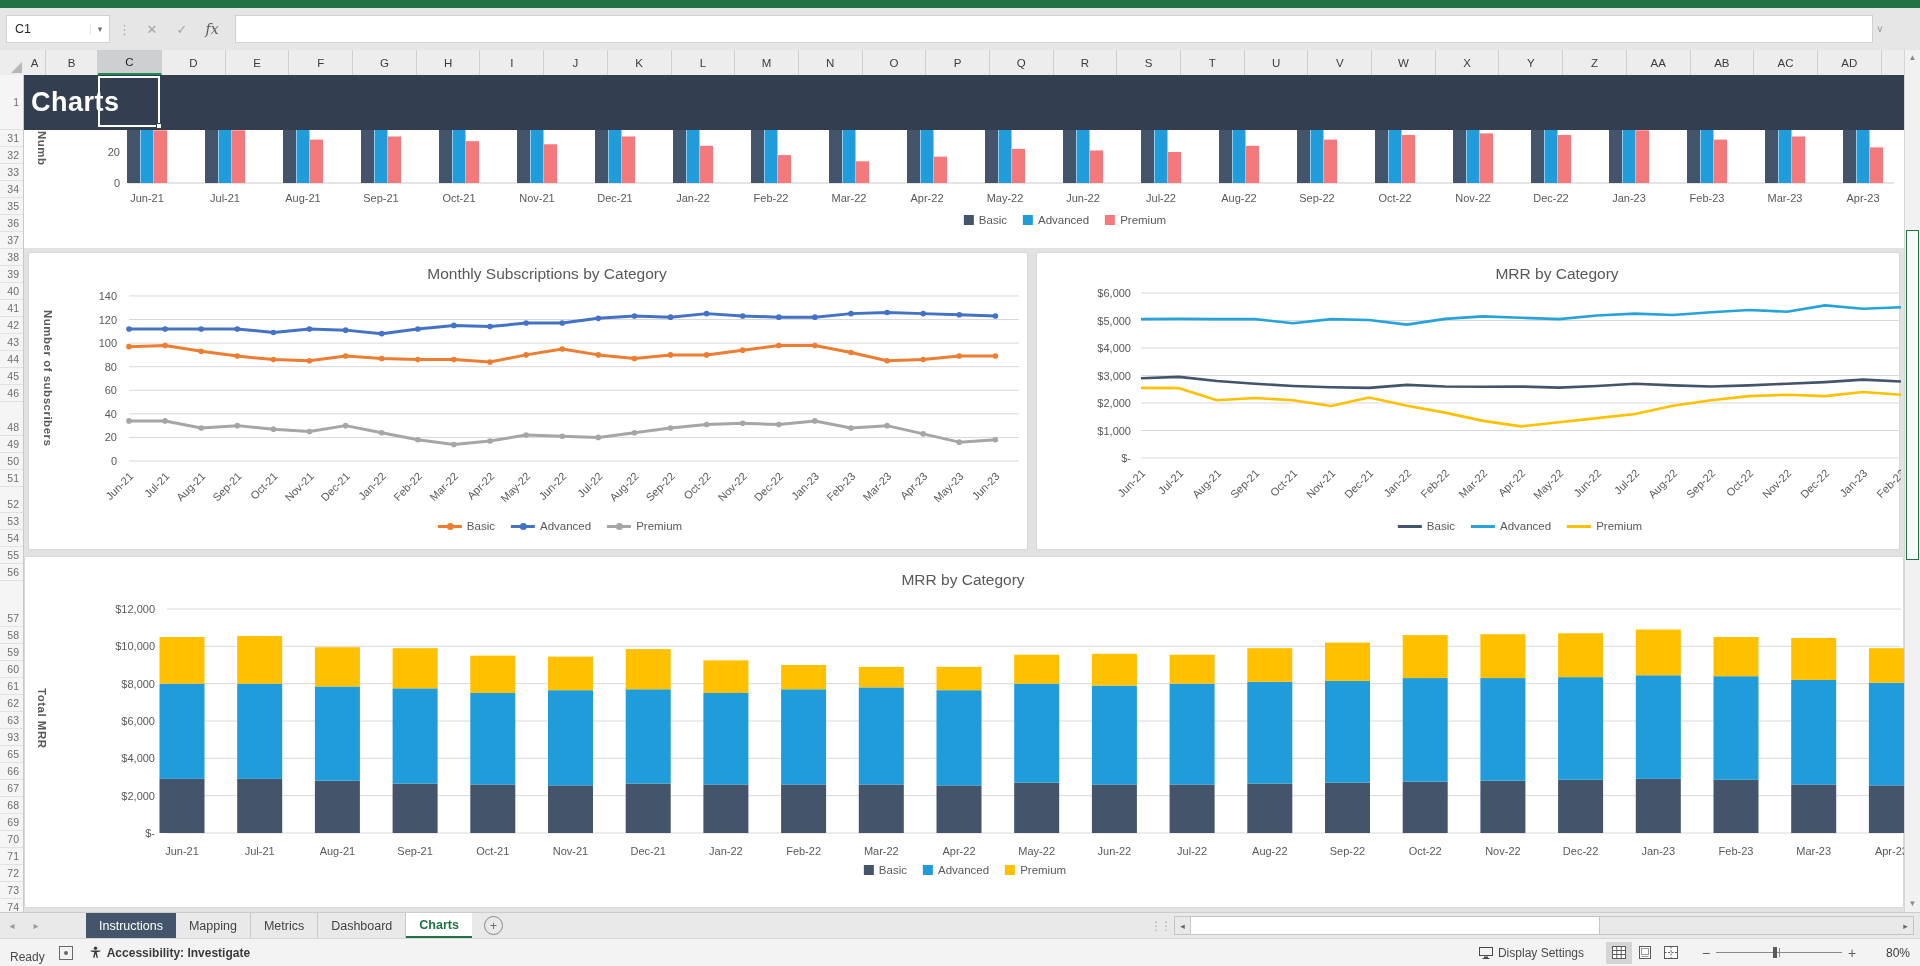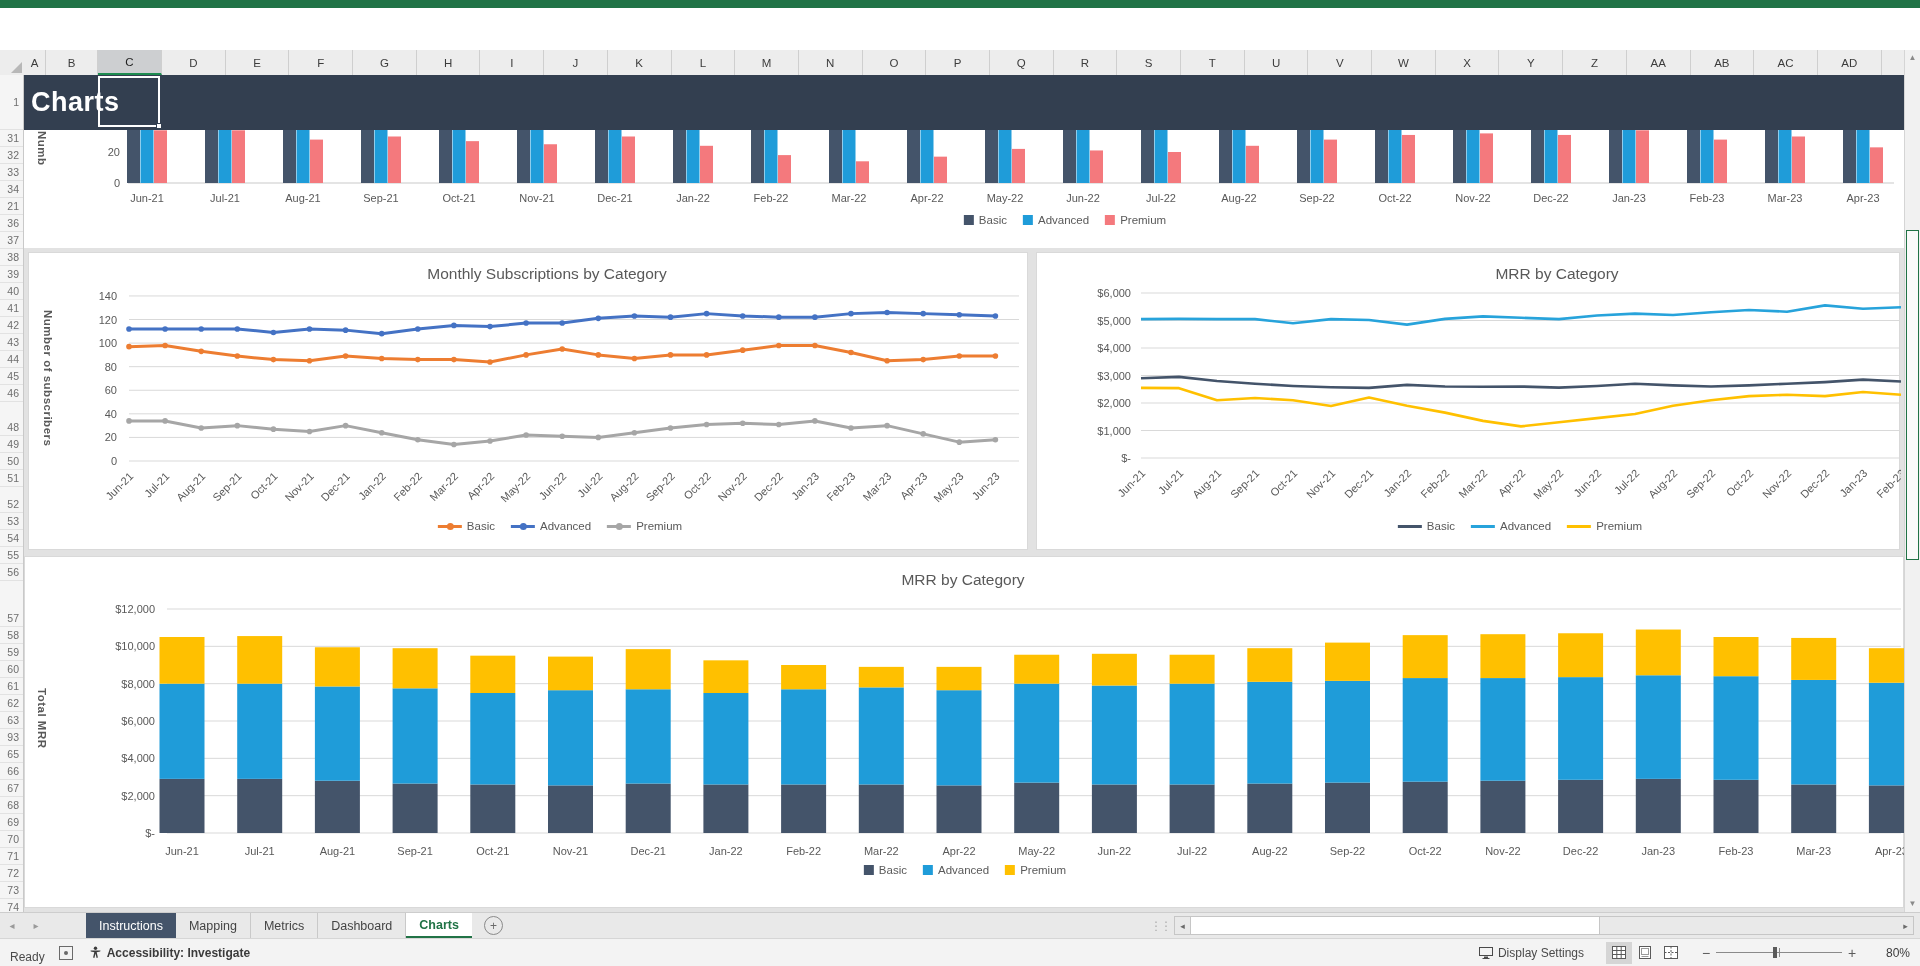--- a/index.html
+++ b/index.html
@@ -73,20 +73,32 @@
   .zthumb{position:absolute;left:45%;top:-5px;width:4px;height:11px;background:#5a5a5a;}
   .zpct{width:44px;text-align:right;margin:0 10px 0 6px;color:#3b3b3b;}
 </style>
 </head>
 <body>
 
 <div id="screen">
 
   <div class="abs titlebar"></div>
 
+  <div class="abs formula-row">
+    <div class="namebox">
+      <span class="nb-text">C1</span>
+      <span class="nb-arrow">▾</span>
+    </div>
+    <span class="fdots">⋮</span>
+    <span class="fbtn">✕</span>
+    <span class="fbtn">✓</span>
+    <span class="fbtn fx">fx</span>
+    <div class="formula-field"></div>
+    <span class="fchevron">˅</span>
+  </div>
 
   <div class="abs corner"></div>
   <div class="abs colheads" id="colheads">
       <div class="colhead" style="width: 22px;">A</div>
       <div class="colhead" style="width: 52px;">B</div>
       <div class="colhead sel" style="width: 64px;">C</div>
       <div class="colhead" style="width: 63.7px;">D</div>
       <div class="colhead" style="width: 63.7px;">E</div>
       <div class="colhead" style="width: 63.7px;">F</div>
       <div class="colhead" style="width: 63.7px;">G</div>
@@ -113,21 +125,21 @@
       <div class="colhead" style="width: 63.7px;">AB</div>
       <div class="colhead" style="width: 63.7px;">AC</div>
       <div class="colhead" style="width: 63.7px;">AD</div>
     </div>
   <div class="abs rowgut" id="rowgut">
       <div class="rownum" style="height: 55px;">1</div>
       <div class="rownum" style="height: 17px;">31</div>
       <div class="rownum" style="height: 17px;">32</div>
       <div class="rownum" style="height: 17px;">33</div>
       <div class="rownum" style="height: 17px;">34</div>
-      <div class="rownum" style="height: 17px;">21</div>
+      <div class="rownum" style="height: 17px;">35</div>
       <div class="rownum" style="height: 17px;">36</div>
       <div class="rownum" style="height: 17px;">37</div>
       <div class="rownum" style="height: 17px;">38</div>
       <div class="rownum" style="height: 17px;">39</div>
       <div class="rownum" style="height: 17px;">40</div>
       <div class="rownum" style="height: 17px;">41</div>
       <div class="rownum" style="height: 17px;">42</div>
       <div class="rownum" style="height: 17px;">43</div>
       <div class="rownum" style="height: 17px;">44</div>
       <div class="rownum" style="height: 17px;">45</div>

